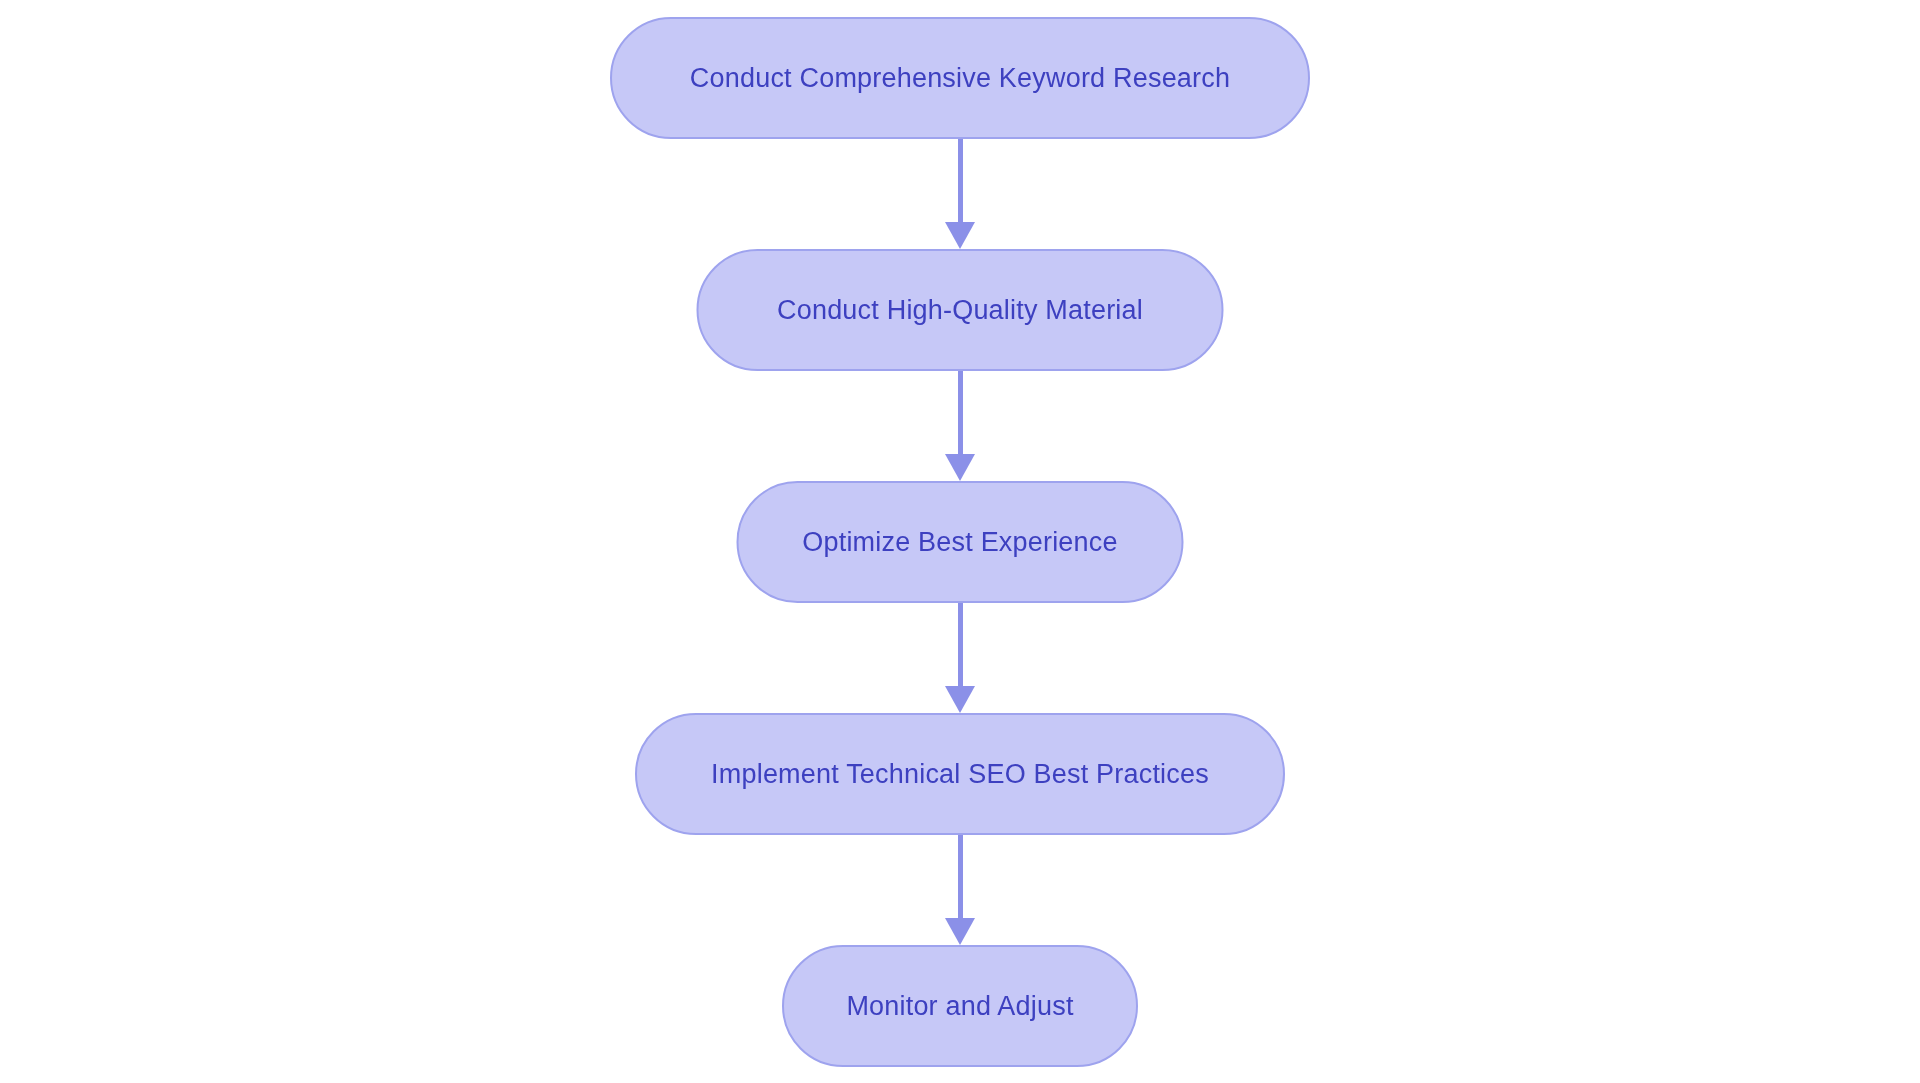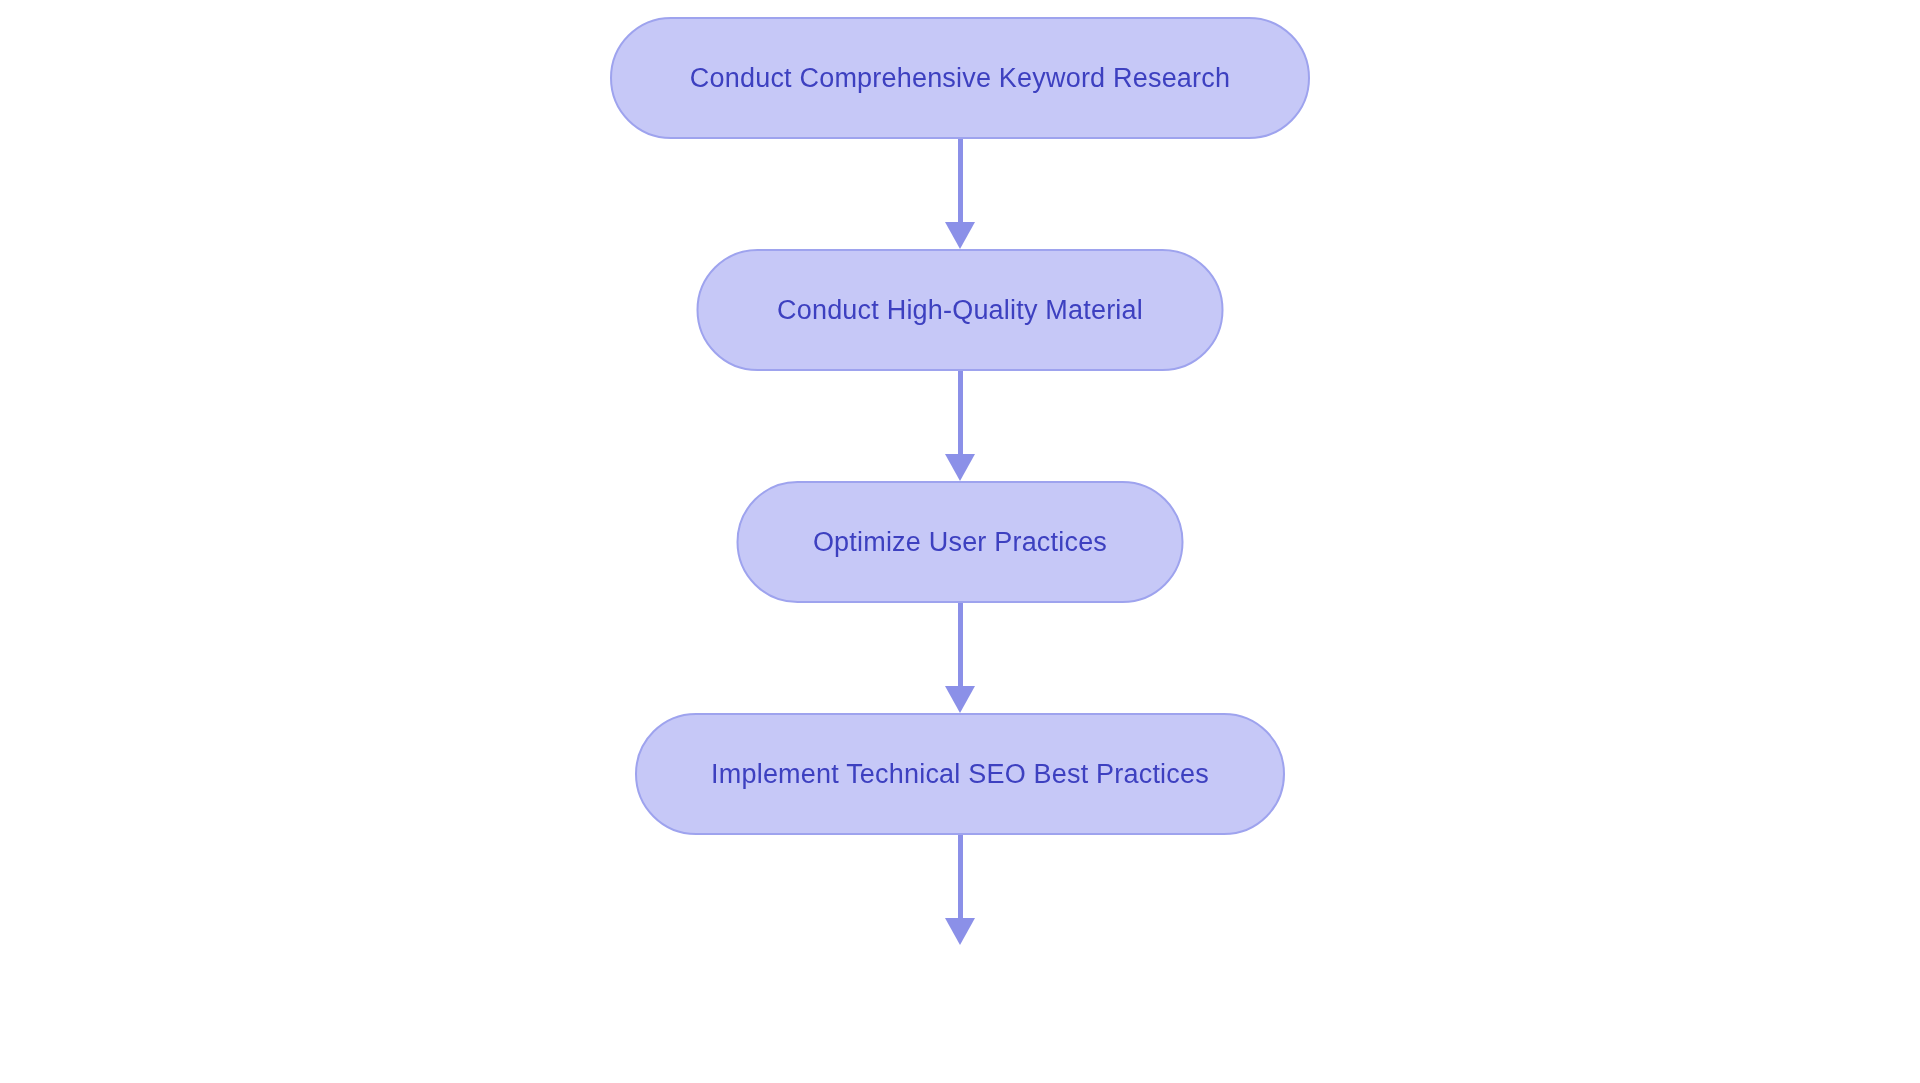--- a/index.html
+++ b/index.html
@@ -92,31 +92,34 @@
   <div class="flow-node node-2">
     <span class="node-label">Conduct High-Quality Material</span>
   </div>
 
   <div class="flow-arrow arrow-2">
     <div class="stem"></div>
     <div class="head"></div>
   </div>
 
   <div class="flow-node node-3">
-    <span class="node-label">Optimize User Practices</span>
+    <span class="node-label">Optimize Best Experience</span>
   </div>
 
   <div class="flow-arrow arrow-3">
     <div class="stem"></div>
     <div class="head"></div>
   </div>
 
   <div class="flow-node node-4">
     <span class="node-label">Implement Technical SEO Best Practices</span>
   </div>
 
   <div class="flow-arrow arrow-4">
     <div class="stem"></div>
     <div class="head"></div>
   </div>
 
+  <div class="flow-node node-5">
+    <span class="node-label">Monitor and Adjust</span>
+  </div>
 
 </div>
 
 </body></html>

